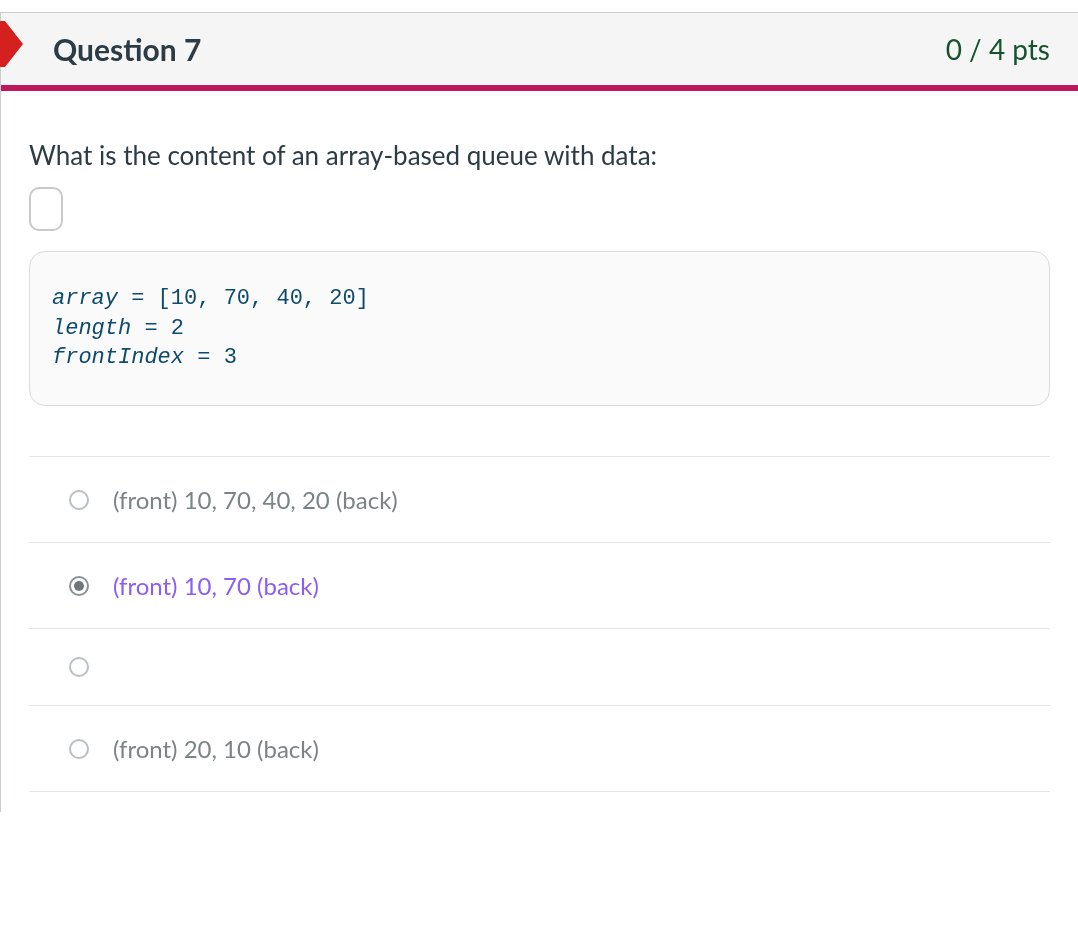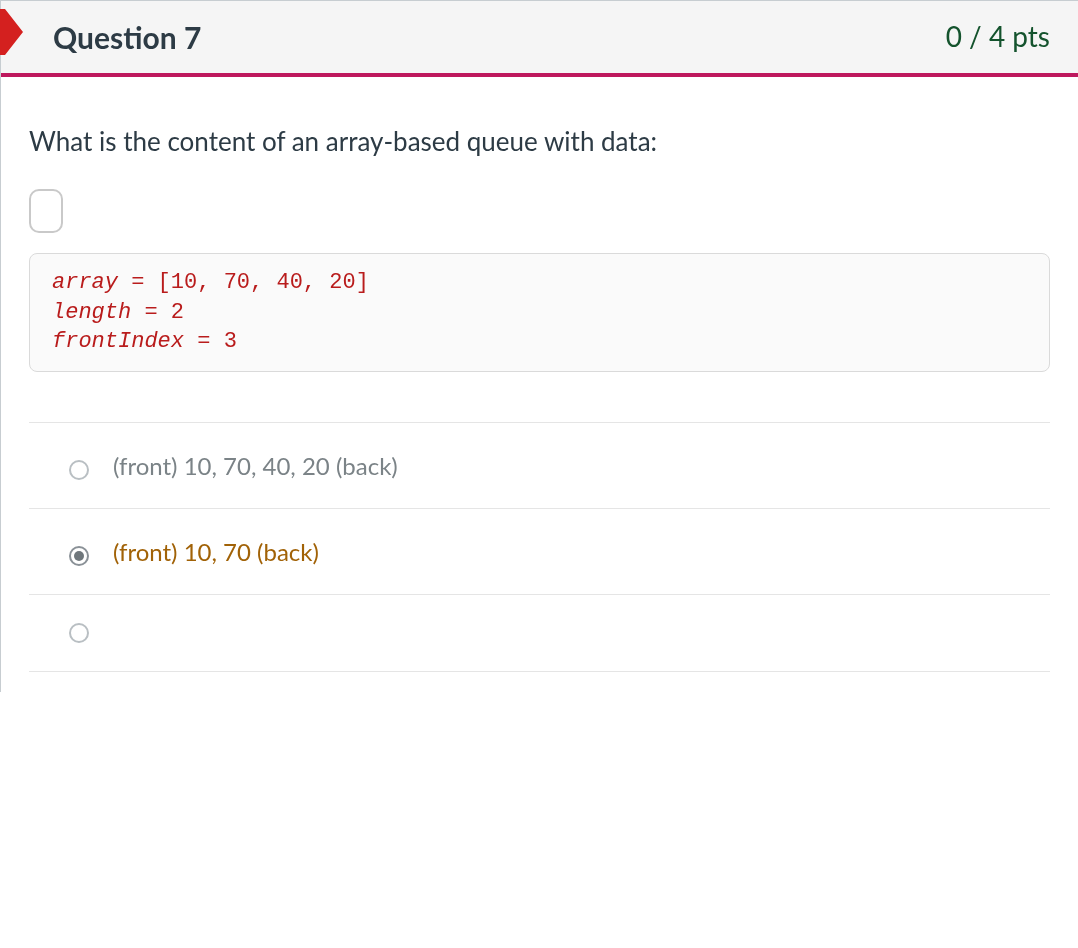--- a/index.html
+++ b/index.html
@@ -9,26 +9,27 @@
     color: #2d3b45;
     background: #fff;
     width: 1078px;
   }
   .question-wrap {
     border-left: 1px solid #c7cdd1;
   }
   .question-header {
     display: flex;
     justify-content: space-between;
-    align-items: flex-start;
+    align-items: center;
     background: #f5f5f5;
     border-top: 1px solid #c7cdd1;
-    border-bottom: 4px solid #be185d;
+    border-bottom: 6px solid #be185d;
     padding: 18px 28px 18px 28px;
     position: relative;
+    margin-top: 12px;
   }
   .arrow {
     position: absolute;
     left: -22px;
     top: 8px;
     width: 0;
     height: 0;
   }
   .arrow-shape {
     position: absolute;
@@ -44,51 +45,51 @@
   .points {
     font-size: 28px;
     color: #14532d;
   }
   .question-body {
     padding: 48px 28px 20px 28px;
   }
   .prompt {
     font-size: 26px;
     color: #2d3b45;
-    margin-bottom: 32px;
+    margin-bottom: 16px;
   }
   .copy-btn {
     width: 34px;
     height: 44px;
     border: 2px solid #c9c9c9;
     border-radius: 10px;
     background: #fff;
     position: relative;
     margin-bottom: 20px;
     cursor: pointer;
   }
   .code-block {
     background: #fafafa;
     border: 1px solid #dadada;
-    border-radius: 8px;
-    padding: 14px 22px;
+    border-radius: 16px;
+    padding: 32px 22px;
     font-family: "Menlo", "Consolas", "Courier New", monospace;
     font-size: 22px;
     line-height: 1.35;
     white-space: pre;
-    color: #b91c1c;
+    color: #0c4a6e;
     margin-bottom: 50px;
   }
   .code-block .kw { font-style: italic; }
   .answers {
     border-top: 1px solid #e5e5e5;
   }
   .answer-row {
     display: flex;
-    align-items: flex-end;
+    align-items: center;
     padding: 28px 10px 28px 40px;
     border-bottom: 1px solid #e5e5e5;
     font-size: 24px;
     color: #2d3b45;
   }
   .radio {
     width: 20px;
     height: 20px;
     border: 2px solid #b9bfc3;
     border-radius: 50%;
@@ -103,21 +104,21 @@
     border-color: #8a9197;
   }
   .radio.selected::after {
     content: "";
     width: 10px;
     height: 10px;
     background: #6f777c;
     border-radius: 50%;
   }
   .unselected-text { color: #7b8387; }
-  .selected-text { color: #a16207; font-weight: 400; }
+  .selected-text { color: #8b5cf6; font-weight: 400; }
 </style>
 </head>
 <body>
 
 <div class="question-wrap">
 
   <div class="question-header">
     <div class="arrow">
       <svg class="arrow-shape" width="46" height="46" viewBox="0 0 46 46">
         <polygon points="0,0 26,0 44,23 26,46 0,46 0,34 6,34 6,12 0,12" fill="#d4201f"></polygon>
@@ -141,16 +142,20 @@
         <span class="radio"></span>
         <span class="unselected-text">(front) 10, 70, 40, 20 (back)</span>
       </div>
       <div class="answer-row">
         <span class="radio selected"></span>
         <span class="selected-text">(front) 10, 70 (back)</span>
       </div>
       <div class="answer-row">
         <span class="radio"></span>
       </div>
+      <div class="answer-row">
+        <span class="radio"></span>
+        <span class="unselected-text">(front) 20, 10 (back)</span>
+      </div>
     </div>
   </div>
 
 </div>
 
 </body></html>

